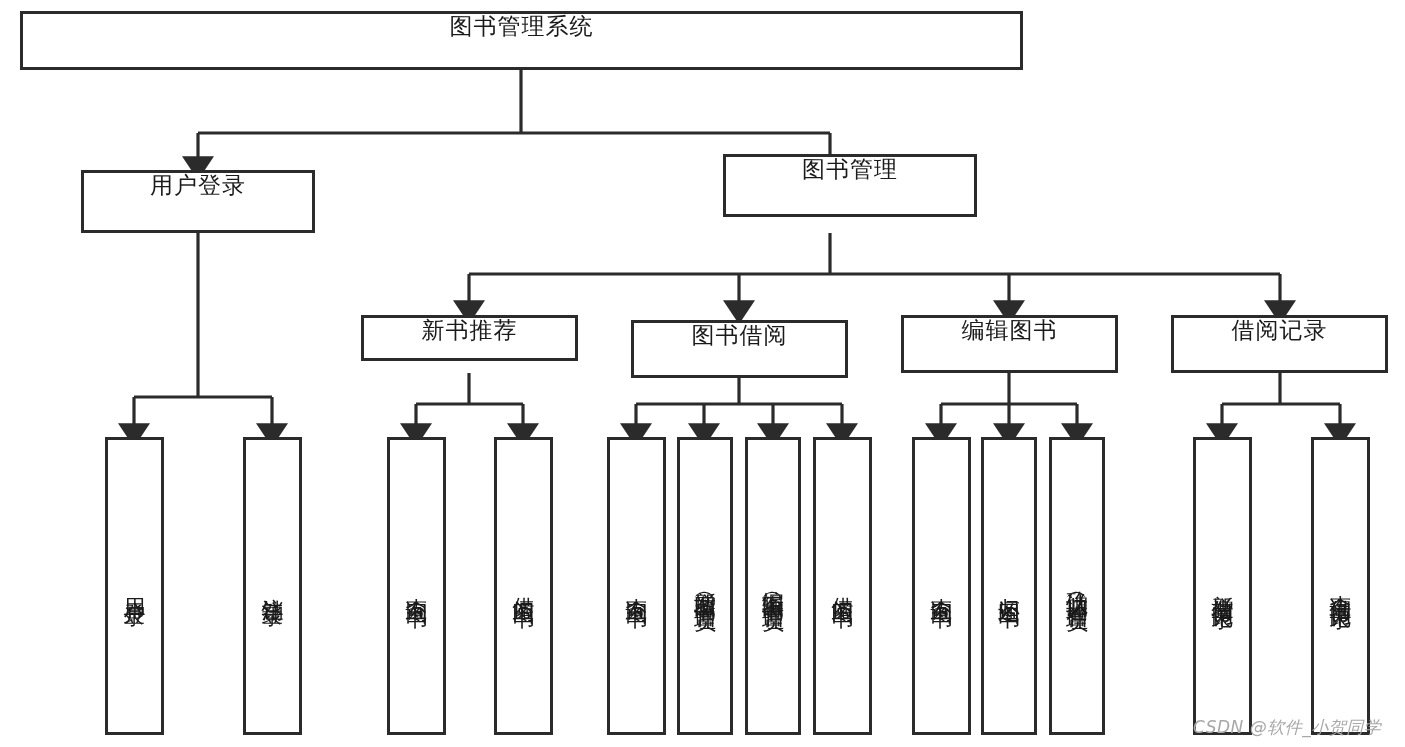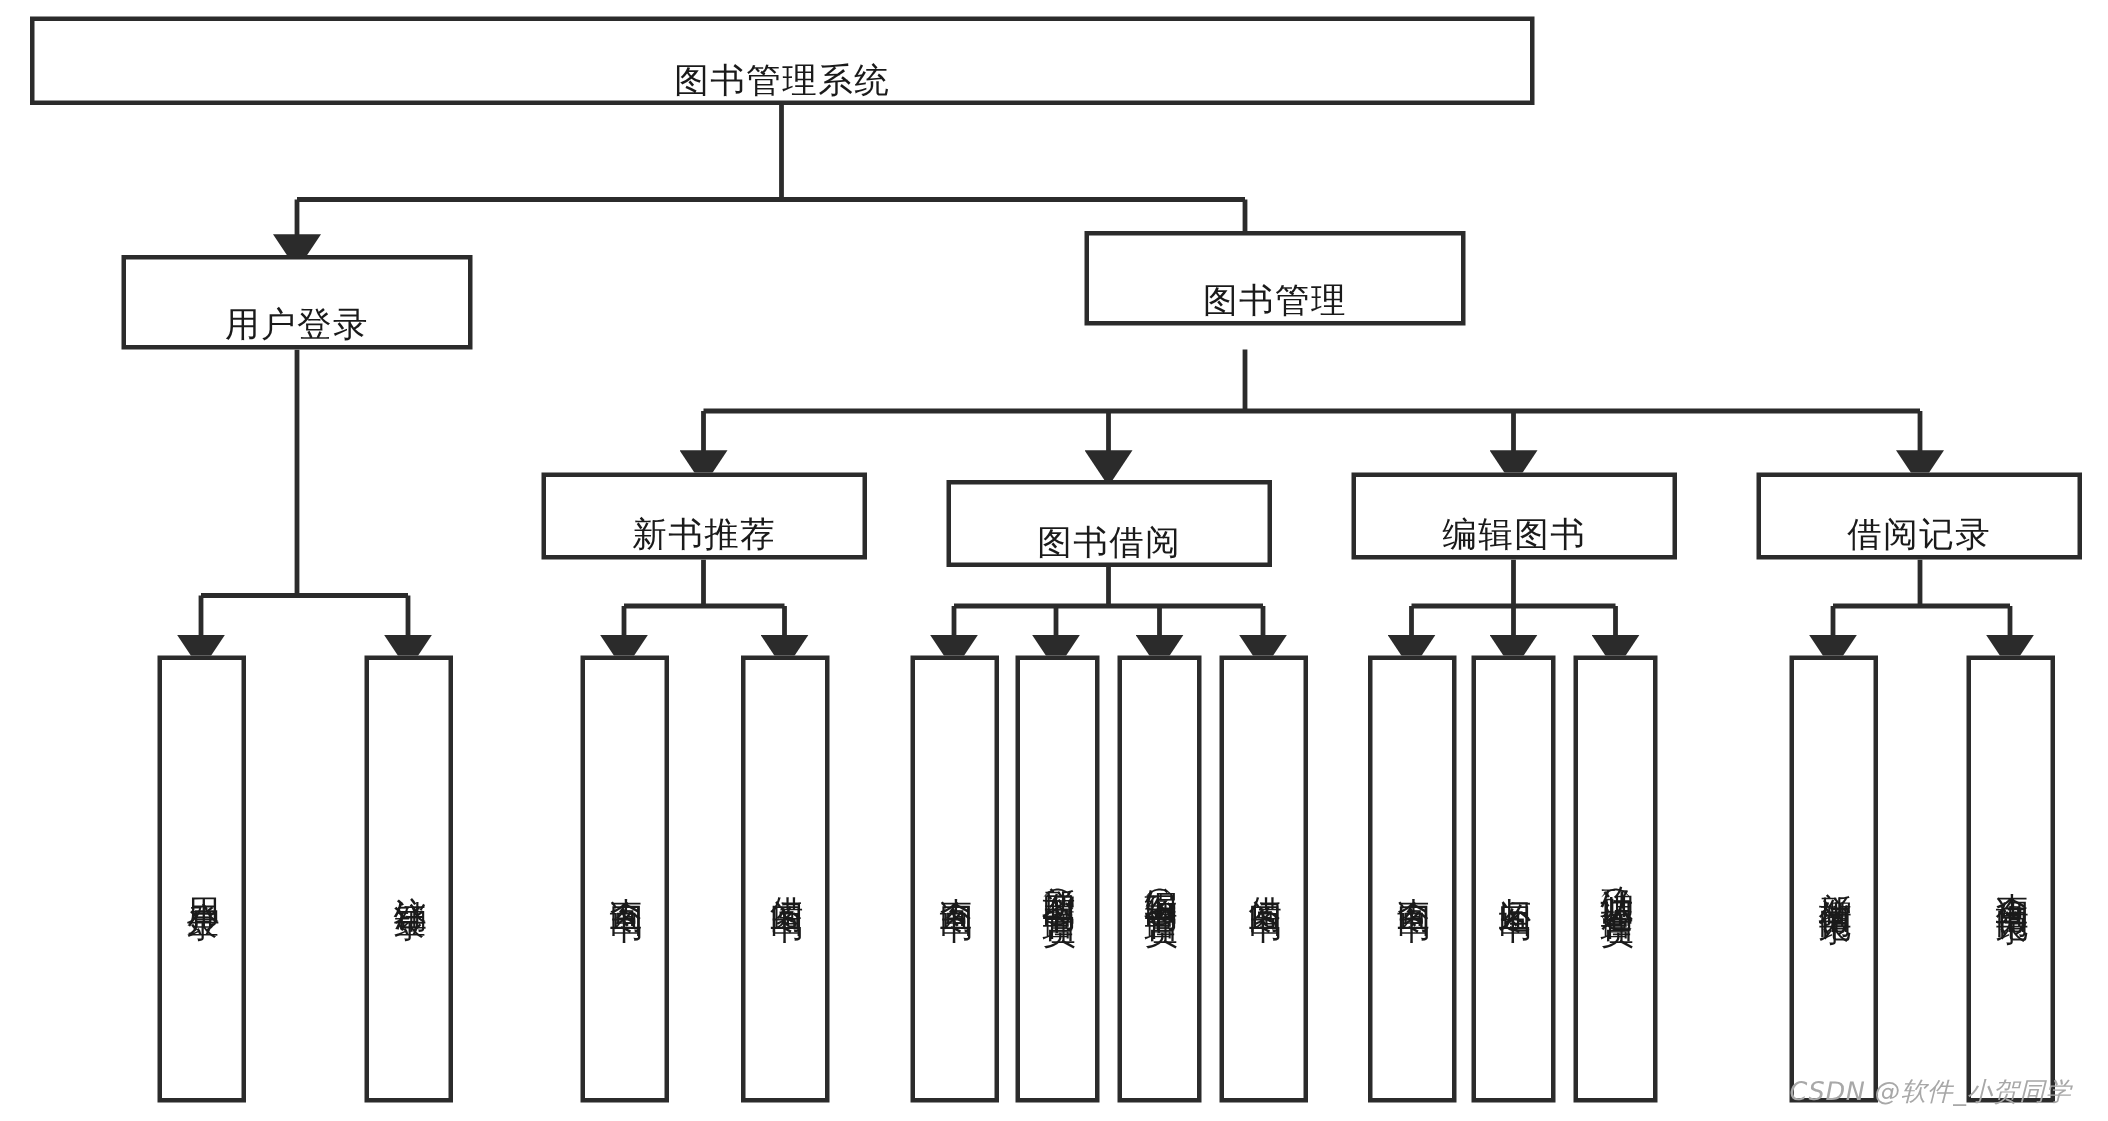--- a/index.html
+++ b/index.html
@@ -23,21 +23,21 @@
     top: 0;
     width: 1405px;
     height: 747px;
   }
   .node-box {
     position: absolute;
     box-sizing: border-box;
     border: 3px solid #2b2b2b;
     background: #ffffff;
     display: flex;
-    align-items: flex-end;
+    align-items: flex-start;
     justify-content: center;
     color: #1a1a1a;
   }
   .node-label {
     font-size: 23px;
     letter-spacing: 1px;
     line-height: 1.1;
     white-space: nowrap;
     color: #1a1a1a;
   }
@@ -130,21 +130,21 @@
     <span class="node-label">图书管理系统</span>
   </div>
 
   <div class="node-box" style="left:81px; top:170px; width:234px; height:63px;">
     <span class="node-label">用户登录</span>
   </div>
   <div class="node-box" style="left:711px; top:154px; width:254px; height:63px;margin-left:12px;">
     <span class="node-label">图书管理</span>
   </div>
 
-  <div class="node-box" style="left:361px; top:315px; width:217px; height:58px;">
+  <div class="node-box" style="left:361px; top:315px; width:217px; height:46px;">
     <span class="node-label">新书推荐</span>
   </div>
   <div class="node-box" style="left:631px; top:320px; width:217px; height:58px;">
     <span class="node-label">图书借阅</span>
   </div>
   <div class="node-box" style="left:901px; top:315px; width:217px; height:58px;">
     <span class="node-label">编辑图书</span>
   </div>
   <div class="node-box" style="left:1171px; top:315px; width:217px; height:58px;">
     <span class="node-label">借阅记录</span>

